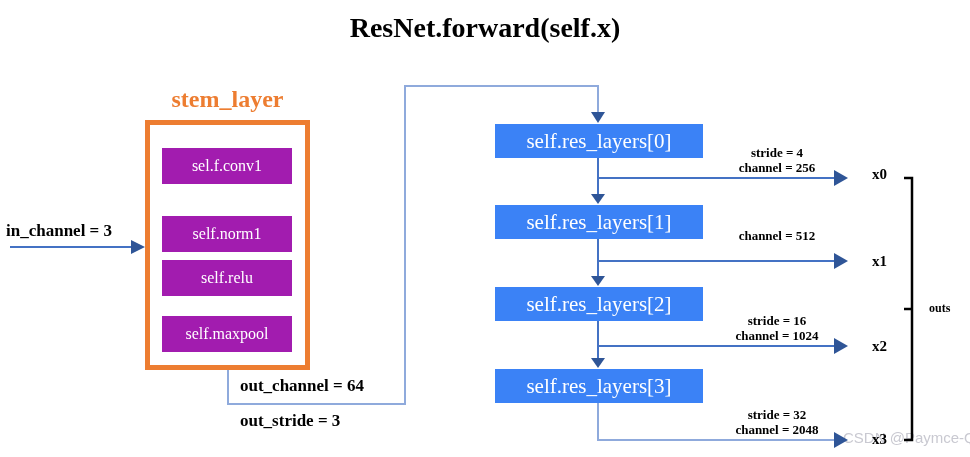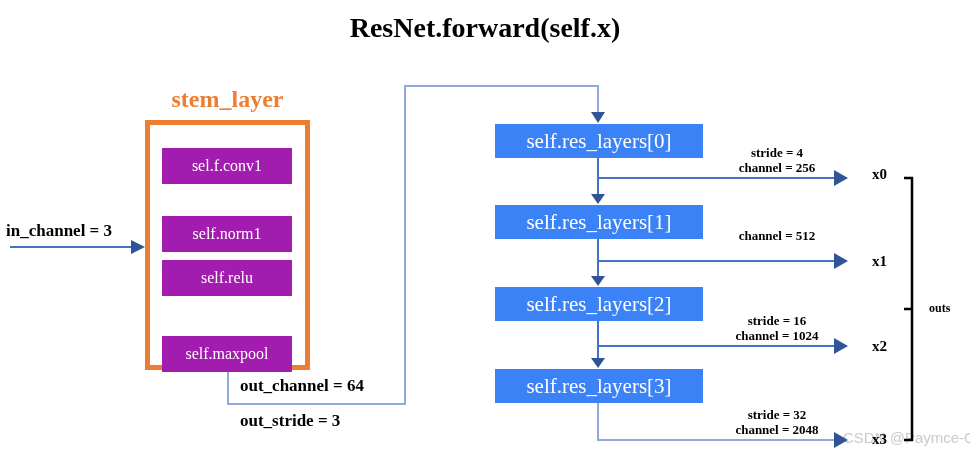--- a/index.html
+++ b/index.html
@@ -111,21 +111,21 @@
     </g>
   </svg>
 
   <div class="abs" id="stem-label">stem_layer</div>
 
   <div class="abs" id="title">ResNet.forward(self.x)</div>
   <div class="abs" id="stem-box"></div>
   <div class="abs stem-block" style="top:148px;">sel.f.conv1</div>
   <div class="abs stem-block" style="top:216px;">self.norm1</div>
   <div class="abs stem-block" style="top:260px;">self.relu</div>
-  <div class="abs stem-block" style="top:316px;margin-top:20px;">self.maxpool</div>
+  <div class="abs stem-block" style="top:316px;">self.maxpool</div>
 
   <div class="abs io-label" style="left:6px;top:221px;">in_channel = 3</div>
   <div class="abs io-label" style="left:240px;top:376px;">out_channel = 64</div>
   <div class="abs io-label" style="left:240px;top:411px;">out_stride = 3</div>
 
   <div class="abs res-box" style="top:124px;">self.res_layers[0]</div>
   <div class="abs res-box" style="top:205px;">self.res_layers[1]</div>
   <div class="abs res-box" style="top:287px;">self.res_layers[2]</div>
   <div class="abs res-box" style="top:369px;">self.res_layers[3]</div>
 

